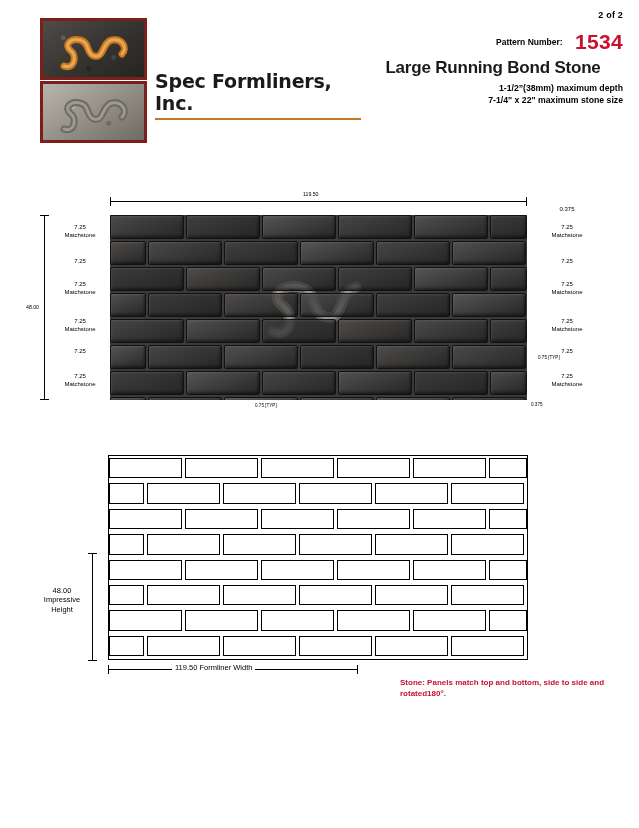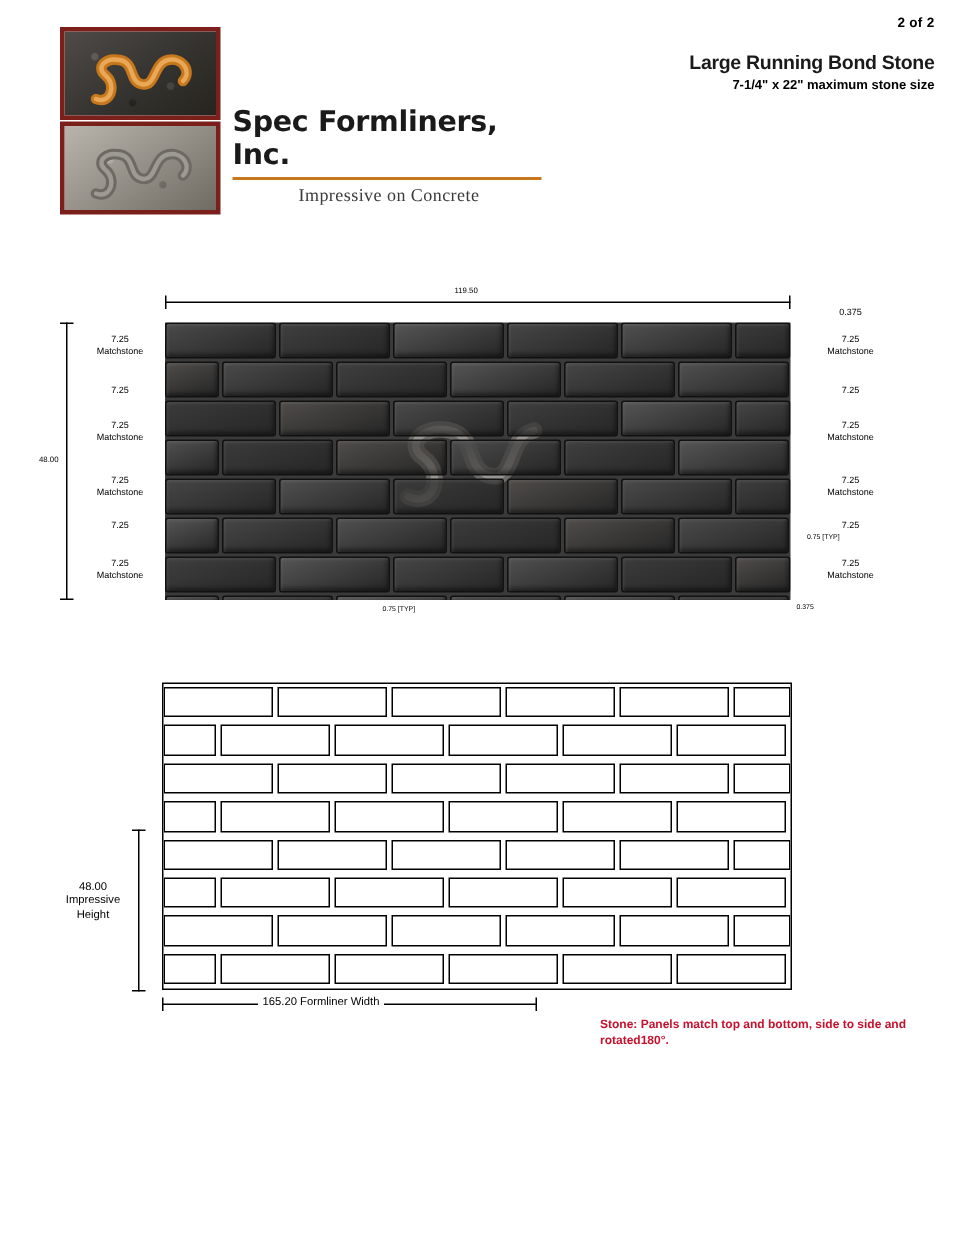--- a/index.html
+++ b/index.html
@@ -117,22 +117,22 @@
     vertical-align: 4px;
   }
   #pattern-number {
     font-size: 21px;
     font-weight: bold;
     color: #c8102e;
     margin-left: 8px;
     letter-spacing: .3px;
   }
   #pattern-title {
-    text-align: right;
-    font-size: 13px;
+    text-align: center;
+    font-size: 17px;
     font-weight: bold;
     color: #1a1a1a;
     margin-top: 4px;
     letter-spacing: -.2px;
   }
   .spec-line {
     text-align: right;
     font-size: 8.7px;
     font-weight: bold;
     margin-top: 5px;
@@ -254,26 +254,30 @@
     <div class="logo-tile bottom">
       <svg class="squiggle" viewBox="0 0 80 44">
         <path d="M8,36 C18,40 22,26 14,20 C8,15 14,8 24,10 C34,12 30,24 38,26 C48,29 46,12 56,10 C66,8 72,18 66,24" fill="none" stroke="#6d6a63" stroke-width="7" stroke-linecap="round"></path>
         <path d="M8,36 C18,40 22,26 14,20 C8,15 14,8 24,10 C34,12 30,24 38,26 C48,29 46,12 56,10 C66,8 72,18 66,24" fill="none" stroke="#9d9a93" stroke-width="3" stroke-linecap="round"></path>
       </svg>
     </div>
   </div>
   <div id="logo-text">
     <div id="logo-name">Spec Formliners, Inc.</div>
     <div id="logo-rule"></div>
-    <div id="logo-tag">Impressive on Concrete</div>
   </div>
 </div>
 
 <div id="title-block">
+  <div id="pattern-row">
+    <span id="pattern-label">Pattern Number:</span>
+    <span id="pattern-number">1534</span>
+  </div>
   <div id="pattern-title">Large Running Bond Stone</div>
+  <div class="spec-line">1-1/2”(38mm)  maximum depth</div>
   <div class="spec-line second">7-1/4" x 22" maximum stone size</div>
 </div>
 
 <div id="panel1">
   <svg id="panel1-emblem" viewBox="0 0 115 72">
     <path d="M12,58 C30,66 36,42 22,32 C10,23 22,10 40,14 C58,18 50,40 66,44 C84,49 78,18 96,14" fill="none" stroke="#8d8a84" stroke-width="11" stroke-linecap="round" opacity=".75"></path>
     <path d="M12,58 C30,66 36,42 22,32 C10,23 22,10 40,14 C58,18 50,40 66,44 C84,49 78,18 96,14" fill="none" stroke="#b9b6af" stroke-width="5" stroke-linecap="round" opacity=".75"></path>
   </svg>
 <div class="brick" style="left: 0px; top: 0px; width: 74px; height: 24px; background: linear-gradient(160deg, rgb(74, 74, 74) 0%, rgba(0, 0, 0, 0.35) 100%); box-shadow: rgba(255, 255, 255, 0.1) 1px 1px 2px inset, rgba(0, 0, 0, 0.45) -1px -2px 3px inset;"></div>
     <div class="brick" style="left: 76px; top: 0px; width: 74px; height: 24px; background: linear-gradient(160deg, rgb(63, 63, 63) 0%, rgba(0, 0, 0, 0.35) 100%); box-shadow: rgba(255, 255, 255, 0.1) 1px 1px 2px inset, rgba(0, 0, 0, 0.45) -1px -2px 3px inset;"></div>
@@ -444,18 +448,18 @@
 <div class="tick" style="left:88px; top:660px; width:9px; height:1px;"></div>
 <div class="vlabel" style="left:34px; top:586px; width:56px; font-size:7.5px;">
   <span>48.00</span><br>
   <span>Impressive</span><br>
   <span>Height</span>
 </div>
 
 <div class="dim-line-h" style="left:108px; top:669px; width:250px;"></div>
 <div class="tick" style="left:108px; top:665px; width:1px; height:9px;"></div>
 <div class="tick" style="left:357px; top:665px; width:1px; height:9px;"></div>
-<div class="dim-text" style="left:172px; top:663px; font-size:7.5px; background:#fff; padding:0 3px;">165.20 Formliner Width</div>
+<div class="dim-text" style="left:172px; top:663px; font-size:7.5px; background:#fff; padding:0 3px;">119.50 Formliner Width</div>
 
 <div id="note">Stone: Panels match top and bottom, side to side and rotated180°.</div>
 
 <div id="footer">
 </div>
 
 </body></html>

